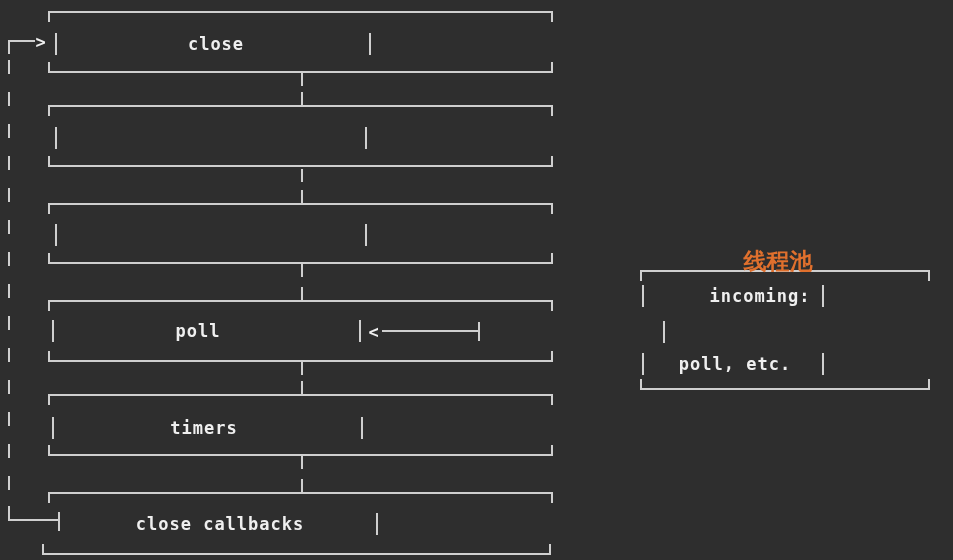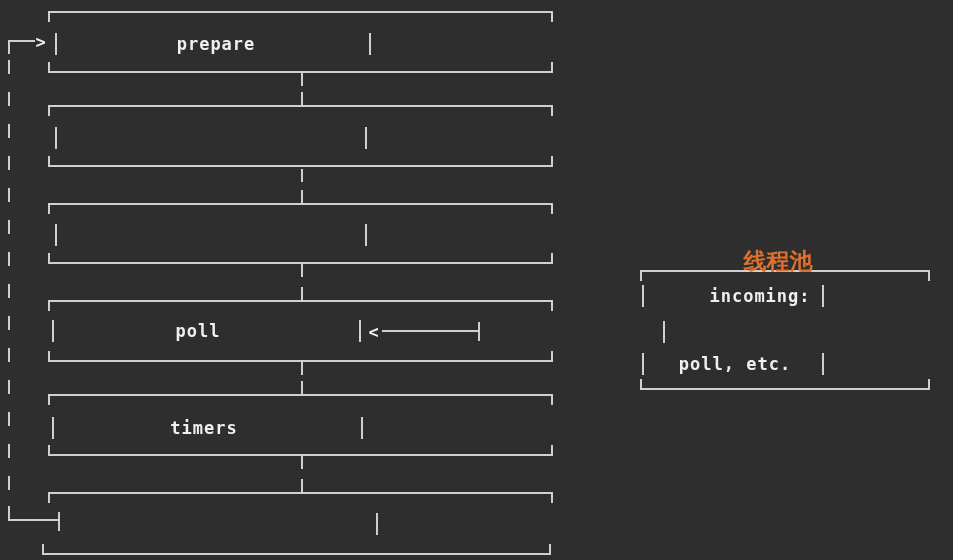--- a/index.html
+++ b/index.html
@@ -46,21 +46,21 @@
   <span class="lbl" style="left:41px;top:42px">&gt;</span>
   <div class="vdash" style="left:8px;top:60px;height:446px"></div>
   <div class="v" style="left:8px;top:506px;height:15px"></div>
   <div class="h" style="left:8px;top:519px;width:51px"></div>
   <div class="v" style="left:58px;top:512px;height:19px"></div>
 
   <div class="capd" style="left:48px;top:11px;width:505px"></div>
   <div class="capu" style="left:48px;top:62px;width:505px"></div>
   <div class="v" style="left:55px;top:33px;height:22px"></div>
   <div class="v" style="left:369px;top:33px;height:22px"></div>
-  <span class="lbl" style="left:216px;top:44px">prepare</span>
+  <span class="lbl" style="left:216px;top:44px">close</span>
   <div class="v" style="left:301px;top:73px;height:13px"></div>
 
   <div class="v" style="left:301px;top:92px;height:13px"></div>
   <div class="capd" style="left:48px;top:105px;width:505px"></div>
   <div class="capu" style="left:48px;top:156px;width:505px"></div>
   <div class="v" style="left:55px;top:127px;height:22px"></div>
   <div class="v" style="left:365px;top:127px;height:22px"></div>
   <div class="v" style="left:301px;top:169px;height:13px"></div>
 
   <div class="v" style="left:301px;top:190px;height:13px"></div>
@@ -87,20 +87,21 @@
   <div class="capu" style="left:48px;top:445px;width:505px"></div>
   <div class="v" style="left:52px;top:417px;height:22px"></div>
   <div class="v" style="left:361px;top:417px;height:22px"></div>
   <span class="lbl" style="left:204px;top:428px">timers</span>
   <div class="v" style="left:301px;top:456px;height:13px"></div>
 
   <div class="v" style="left:301px;top:479px;height:13px"></div>
   <div class="capd" style="left:48px;top:492px;width:505px"></div>
   <div class="capu" style="left:42px;top:544px;width:509px"></div>
   <div class="v" style="left:376px;top:513px;height:22px"></div>
+  <span class="lbl" style="left:220px;top:524px">close callbacks</span>
 
   <span class="cn" style="left:778px;top:261px">线程池</span>
   <div class="capd" style="left:640px;top:270px;width:290px"></div>
   <div class="capu" style="left:640px;top:379px;width:290px"></div>
 
   <div class="v" style="left:642px;top:285px;height:22px"></div>
   <div class="v" style="left:822px;top:285px;height:22px"></div>
   <span class="lbl" style="left:760px;top:296px">incoming:</span>
 
   <div class="v" style="left:663px;top:321px;height:22px"></div>

